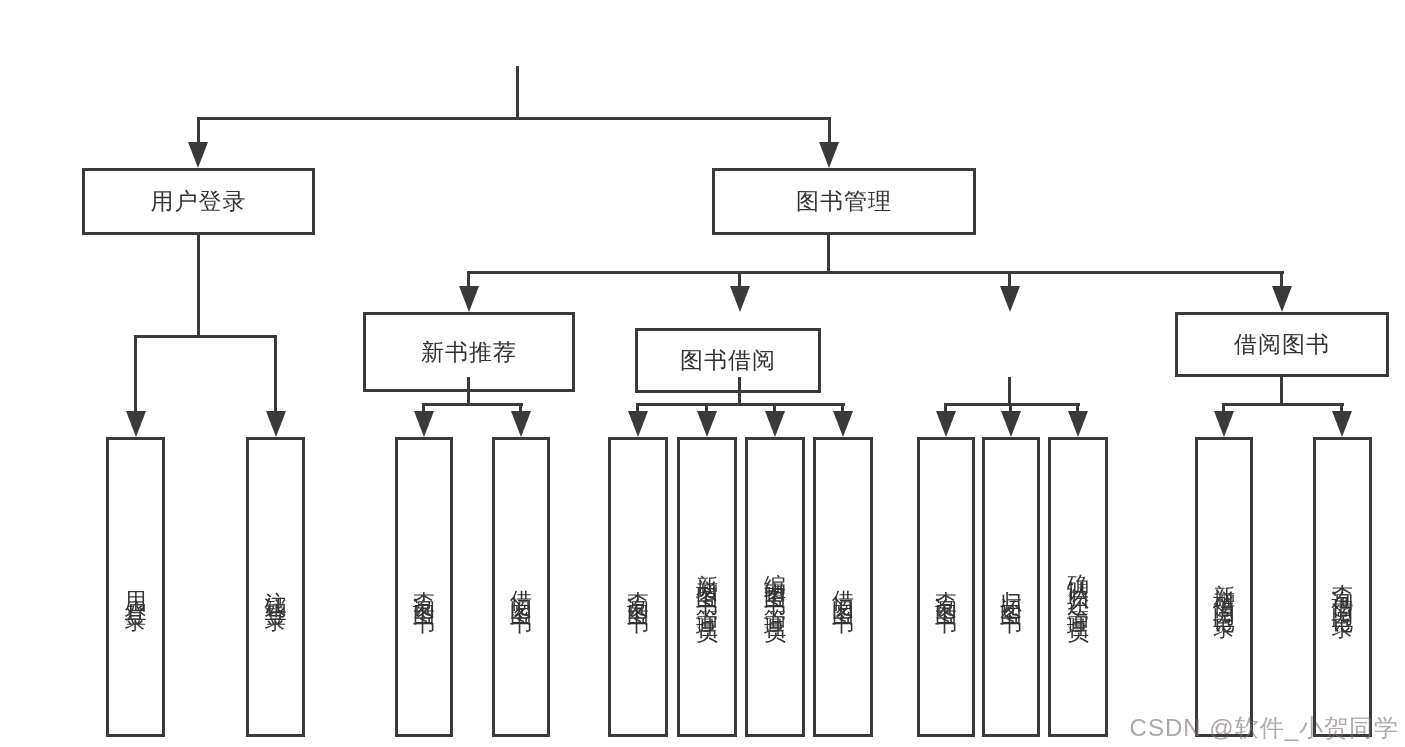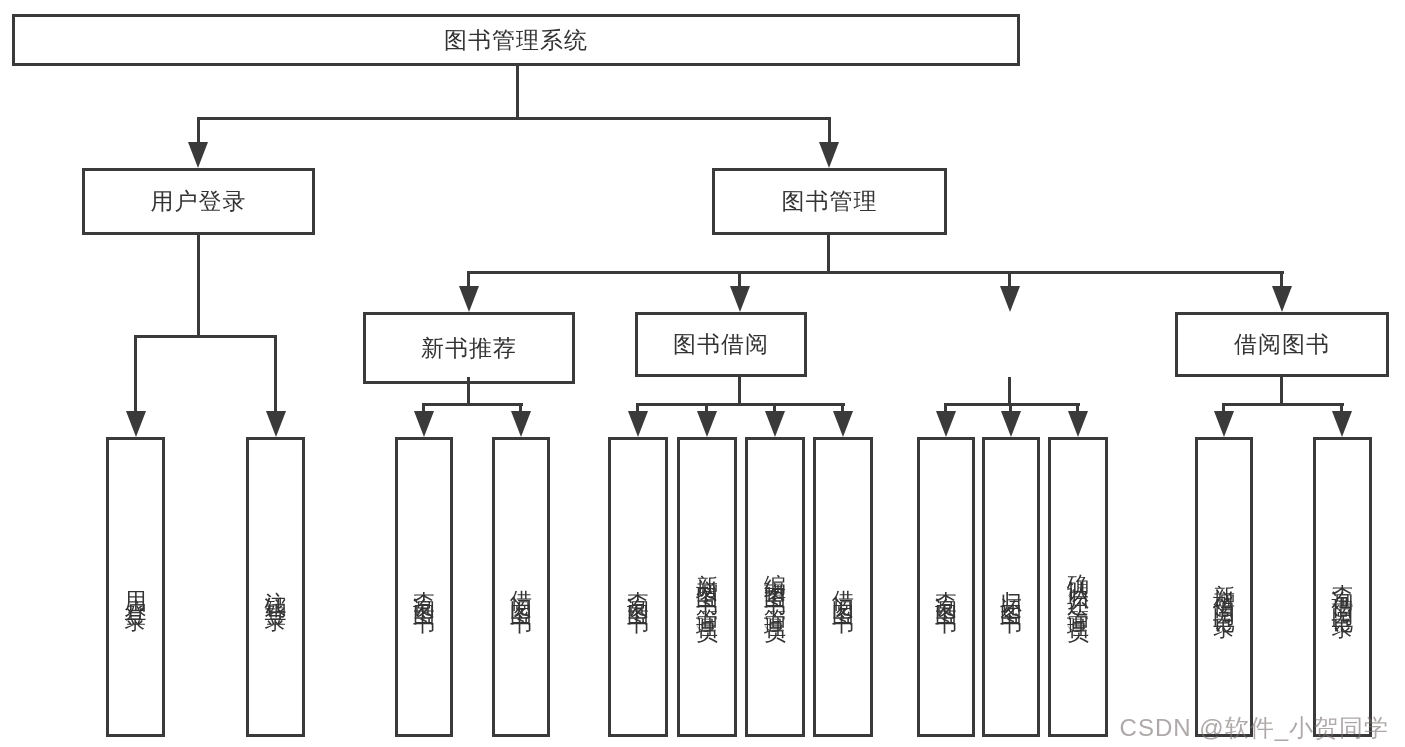--- a/index.html
+++ b/index.html
@@ -18,44 +18,41 @@
   }
   .vline,.hline{position:absolute;background:#3a3a3a;}
   .vline{width:3px;}
   .hline{height:3px;}
   .arrow{
     position:absolute;width:0;height:0;
     border-left:10px solid transparent;border-right:10px solid transparent;
     border-top:26px solid #3a3a3a;
   }
   .watermark{
-    position:absolute;top:712px;right:16px;font-size:24px;letter-spacing:1px;
+    position:absolute;top:712px;right:6px;font-size:24px;letter-spacing:1px;
     color:rgba(125,115,115,0.62);white-space:nowrap;z-index:5;
   }
 </style>
 </head>
 <body>
 
 <div class="stage">
 
-  <div class="box" style="left:12px;top:14px;width:1008px;height:52px;">
-    <span class="h-label">图书管理系统</span>
-  </div>
 
   <div class="box" style="left:82px;top:168px;width:233px;height:67px;">
     <span class="h-label">用户登录</span>
   </div>
-  <div class="box" style="left:712px;top:168px;width:235px;height:67px;">
+  <div class="box" style="left:712px;top:168px;width:264px;height:67px;">
     <span class="h-label">图书管理</span>
   </div>
 
-  <div class="box" style="left:363px;top:312px;width:212px;height:72px;">
+  <div class="box" style="left:363px;top:312px;width:212px;height:80px;">
     <span class="h-label">新书推荐</span>
   </div>
-  <div class="box" style="left:635px;top:312px;width:172px;height:65px;">
+  <div class="box" style="left:635px;top:328px;width:186px;height:65px;">
     <span class="h-label">图书借阅</span>
   </div>
   <div class="box" style="left:1175px;top:312px;width:214px;height:65px;">
     <span class="h-label">借阅图书</span>
   </div>
 
   <div class="box leaf" style="left:106px;top:437px;width:59px;height:300px;">
     <span>用户登录</span>
   </div>
   <div class="box leaf" style="left:246px;top:437px;width:59px;height:300px;">

